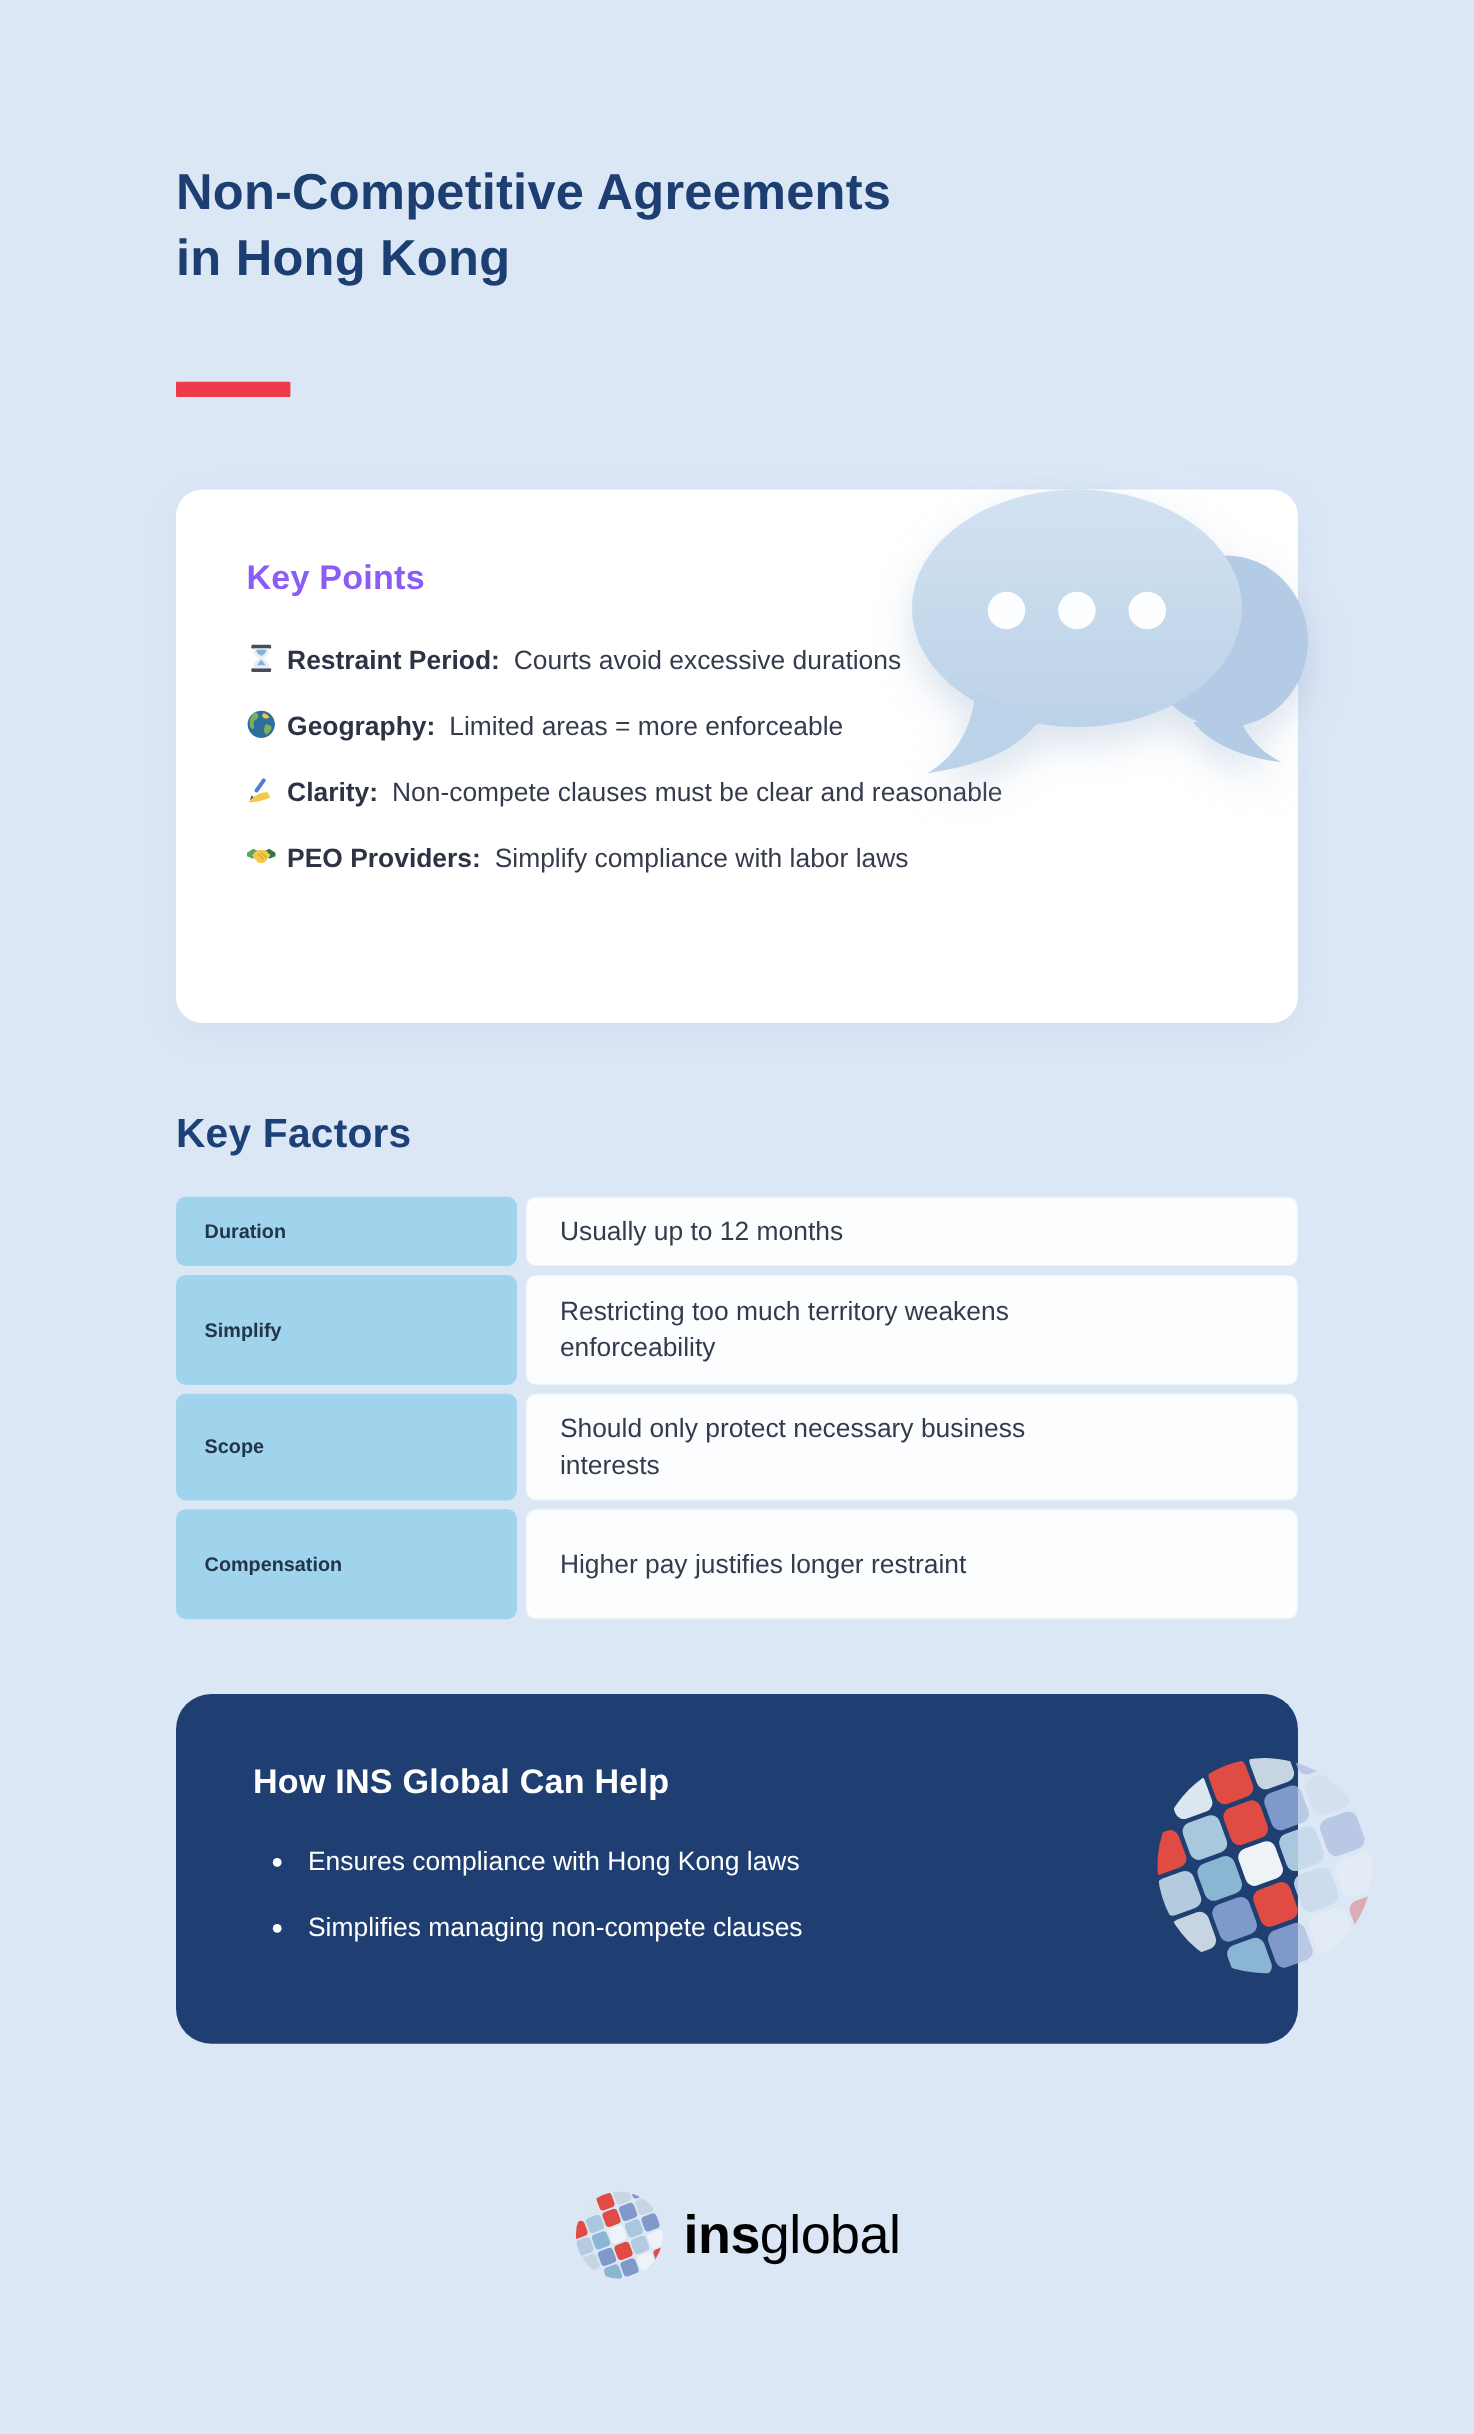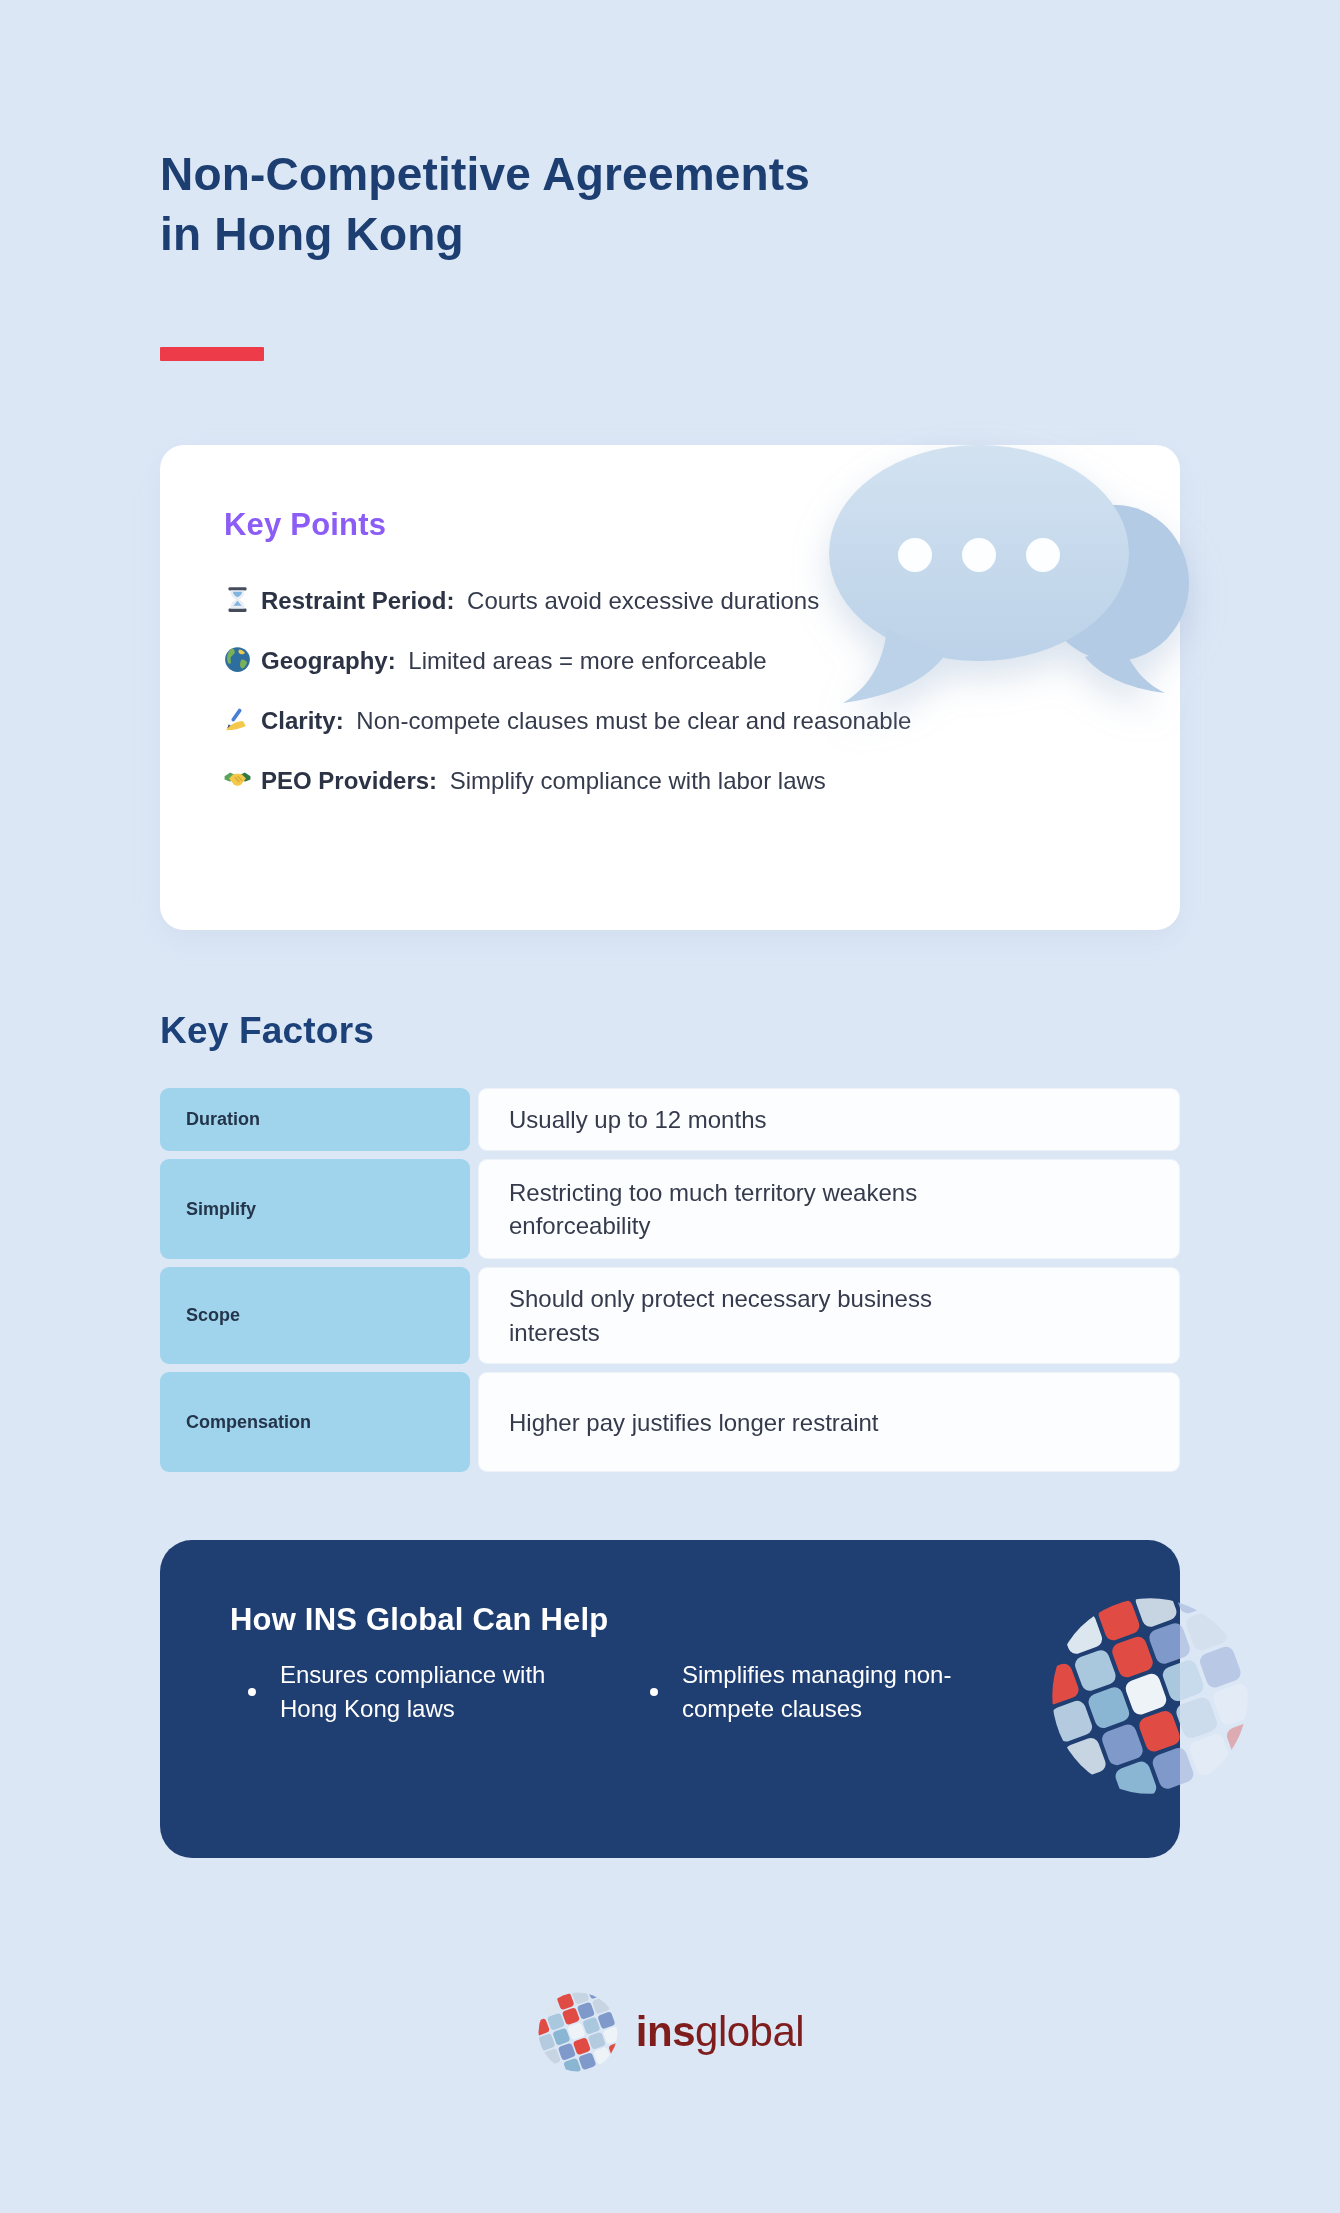--- a/index.html
+++ b/index.html
@@ -85,41 +85,41 @@
   .help-card {
     position: relative;
     margin-top: 68px;
     background: #1f3e72;
     border-radius: 32px;
     padding: 62px 70px;
     min-height: 318px;
     color: #ffffff;
   }
   .help-heading { font-size: 31px; font-weight: 700; letter-spacing: 0.2px; }
-  .help-list { margin-top: 20px; display: flex; flex-direction: row; gap: 26px; max-width: 780px; }
+  .help-list { margin-top: 38px; display: flex; flex-direction: column; gap: 26px; max-width: 780px; }
   .help-item { display: flex; align-items: baseline; font-size: 24px; line-height: 1.4; }
   .help-dot { width: 8px; height: 8px; border-radius: 50%; background: #ffffff; flex: 0 0 8px; margin: 0 24px 0 18px; align-self: center; }
 
   .help-globe {
     position: absolute; top: 52px; right: -74px; width: 208px; height: 208px; z-index: 1;
   }
   .help-globe svg { width: 100%; height: 100%; }
   .globe-fade-overlay {
     position: absolute; top: -12px; bottom: -12px; left: 100%; width: 110px;
     background: rgba(220,231,246,0.62);
     z-index: 2; pointer-events: none;
   }
 
   .brand-logo {
     margin-top: 132px;
     display: flex; justify-content: center; align-items: center; gap: 16px;
   }
   .logo-globe { width: 84px; height: 84px; }
   .logo-globe svg { width: 100%; height: 100%; }
-  .logo-text { font-size: 42px; color: #7f1d1d; letter-spacing: -0.5px; }
+  .logo-text { font-size: 49px; color: #000000; letter-spacing: -0.5px; }
   .logo-text .bold { font-weight: 700; }
   .logo-text .light { font-weight: 400; }
 </style>
 </head>
 <body>
 
 <svg width="0" height="0" style="position:absolute">
   <defs>
     <clipPath id="globeClip">
         <circle cx="50" cy="50" r="47"></circle>

